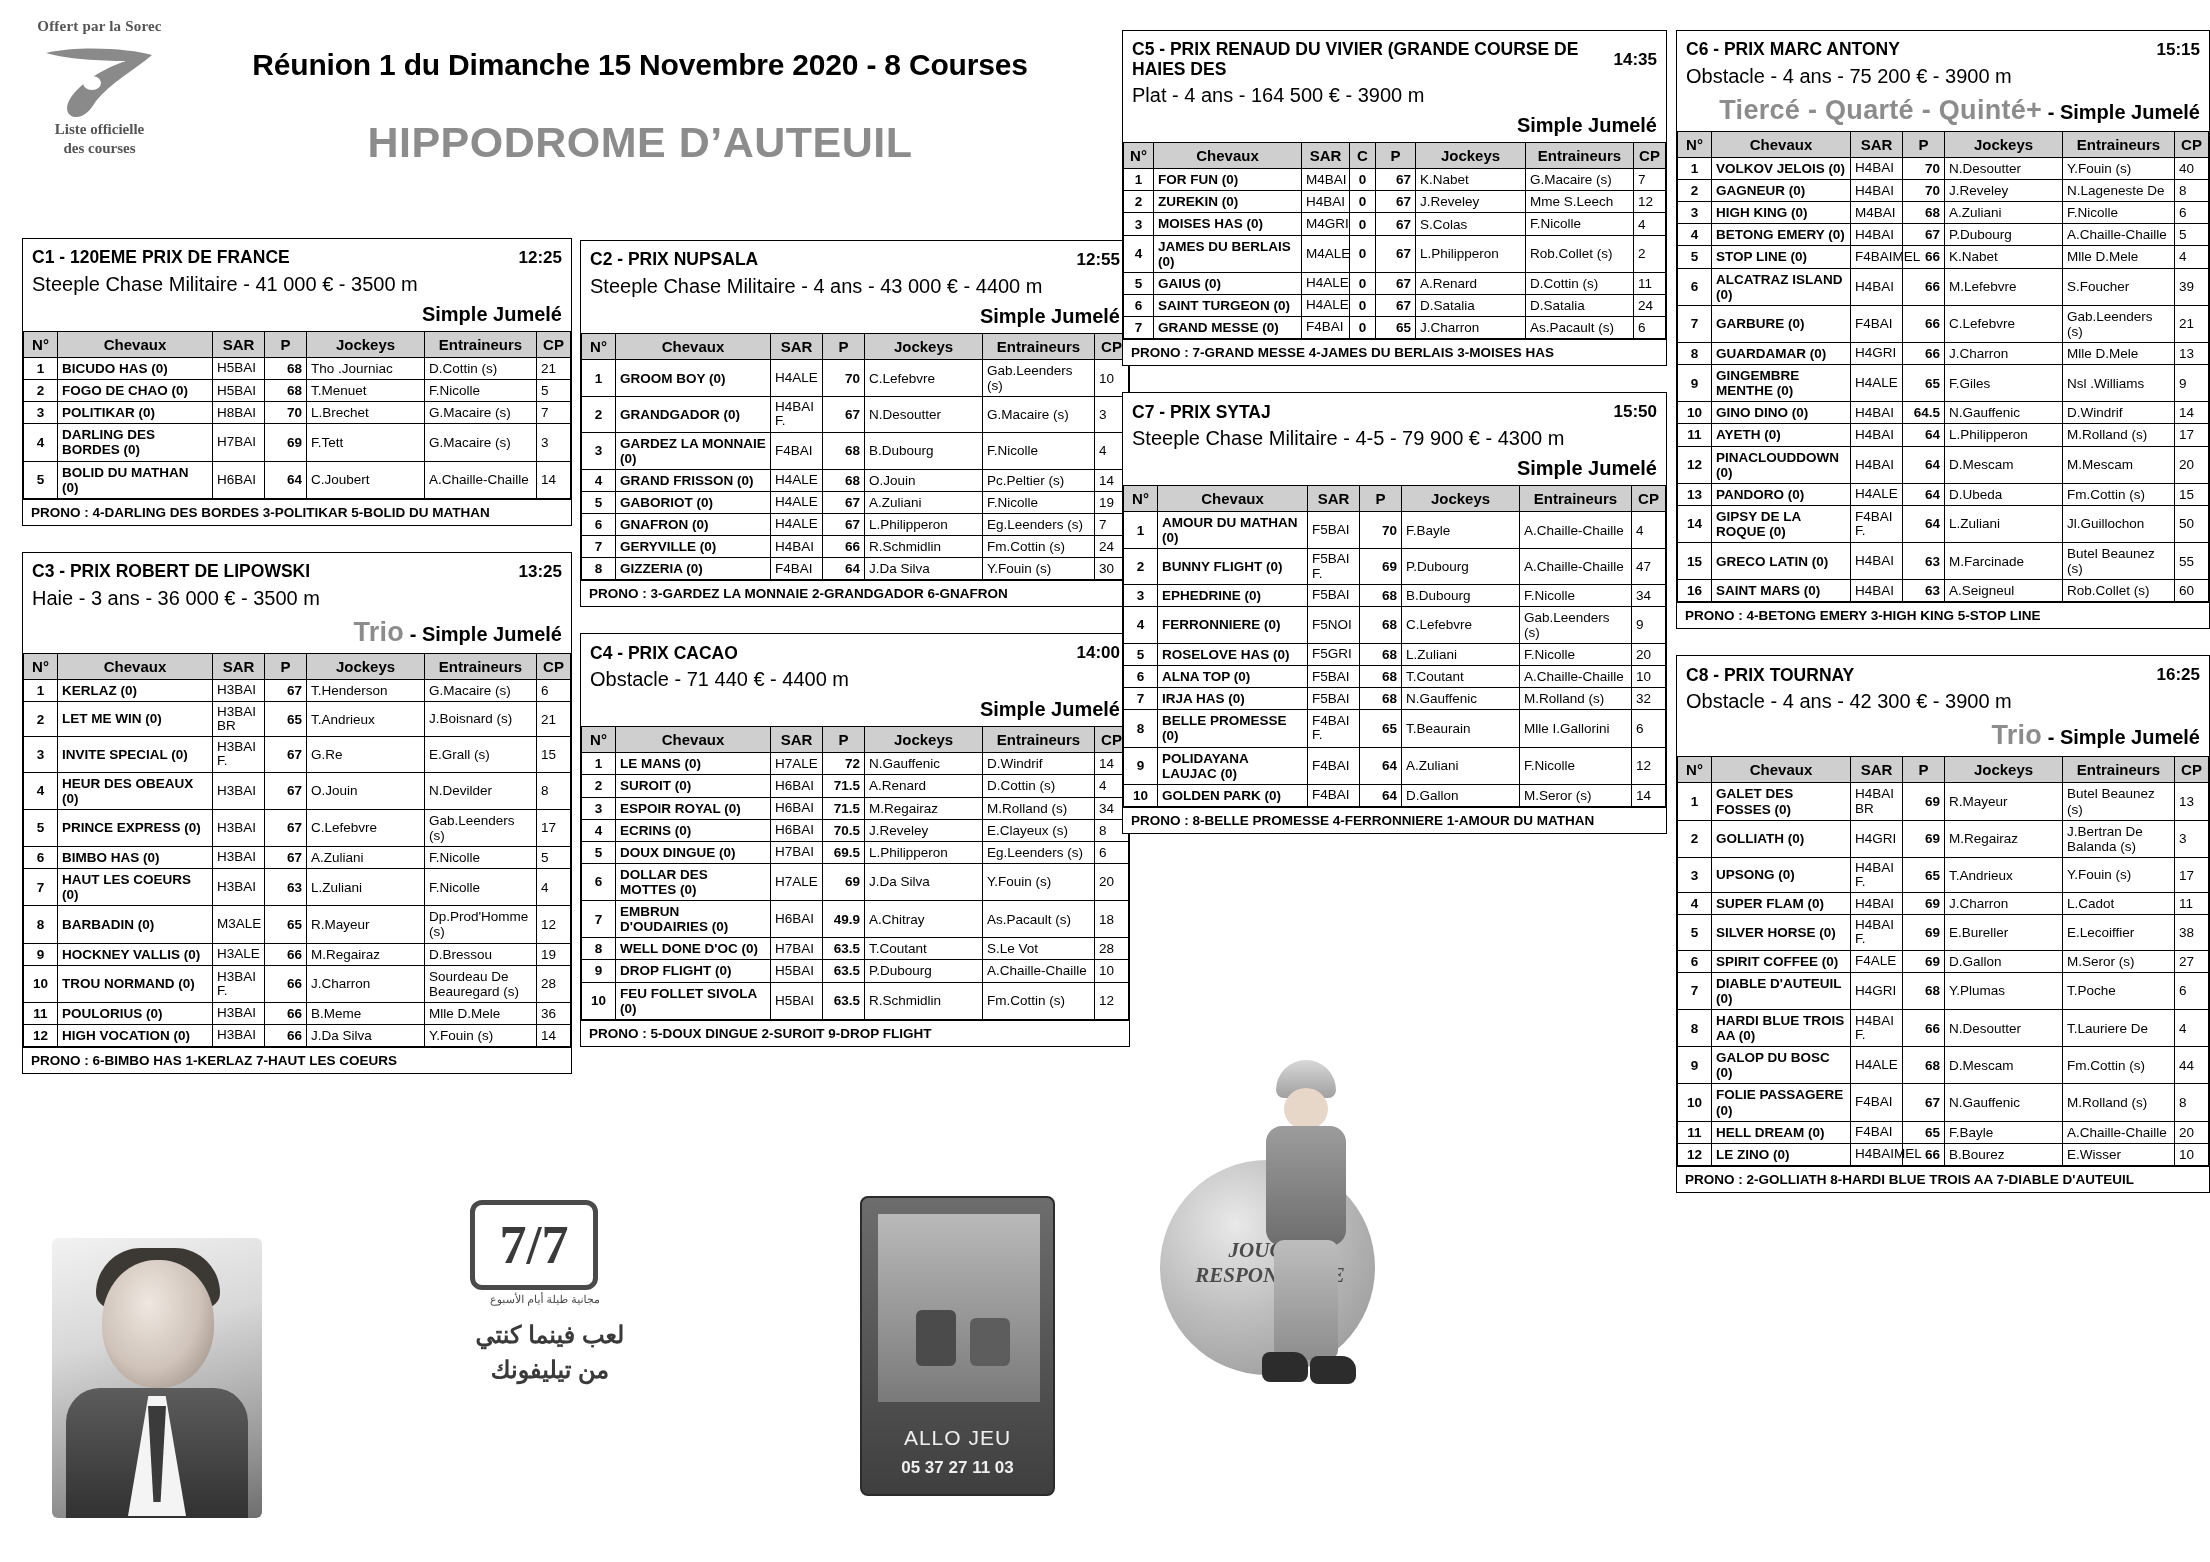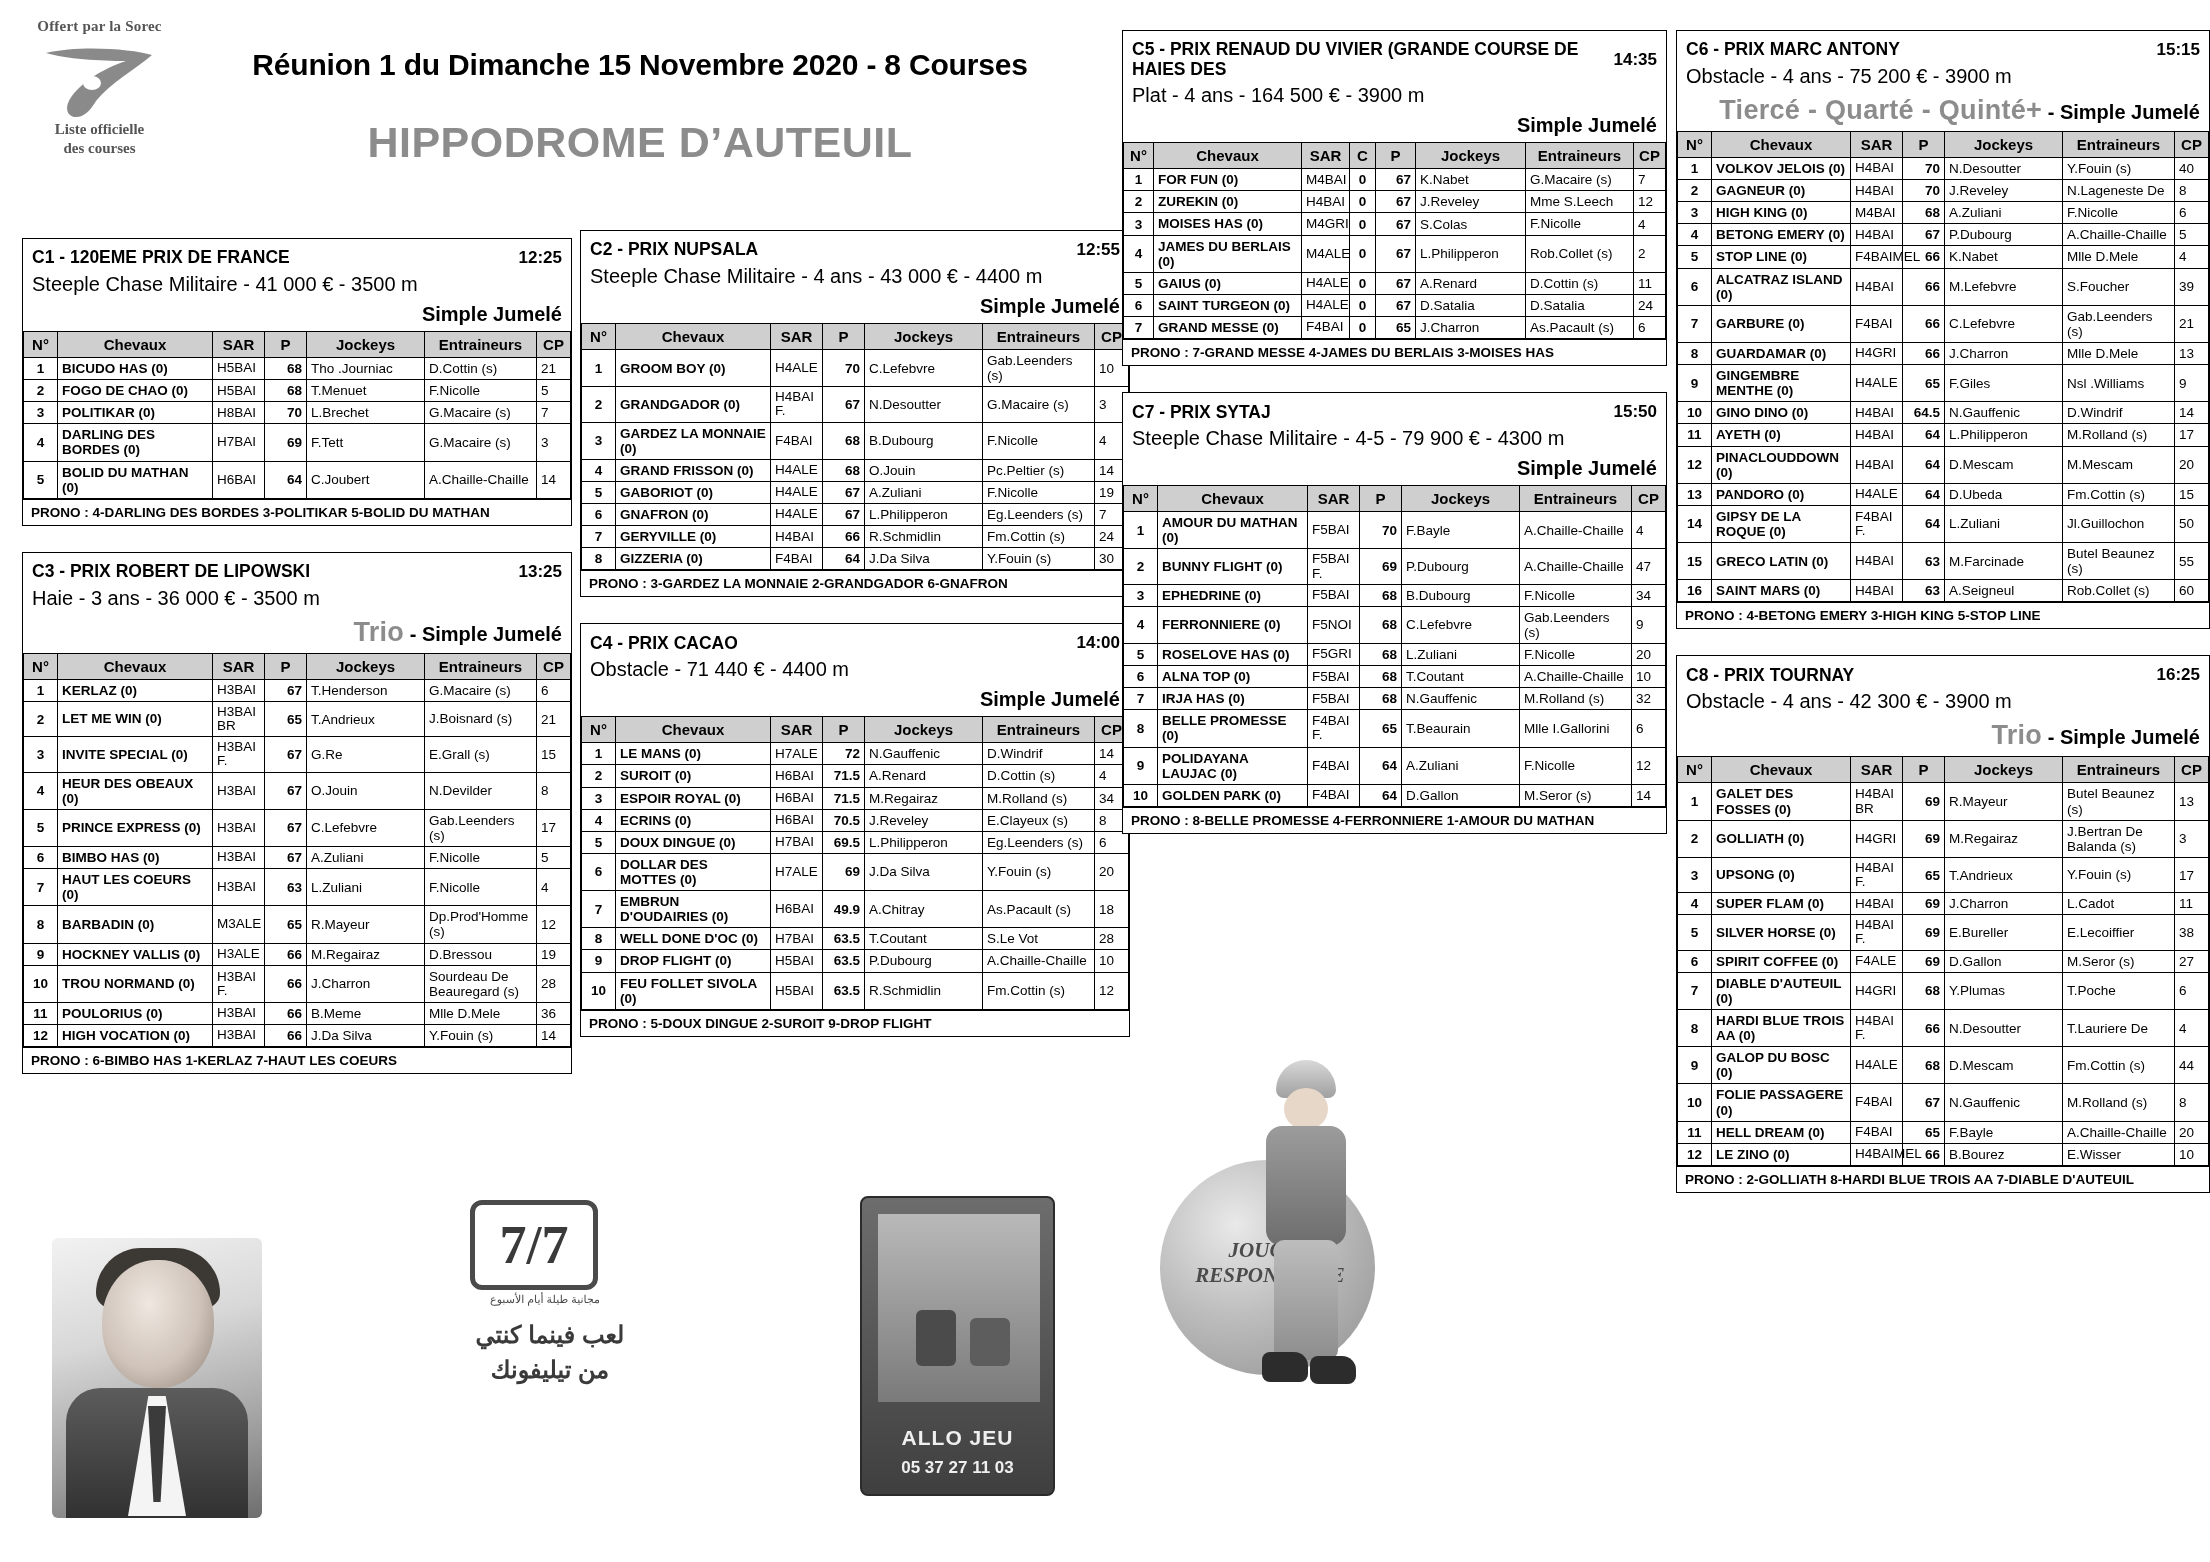--- a/index.html
+++ b/index.html
@@ -19,21 +19,21 @@
   #logo .lg-bot { font-family:"Liberation Serif", serif; font-size:15px; font-weight:bold; color:#555; line-height:1.15; margin-top:2px;}
   #logo .swoosh { width:120px; height:80px; margin:4px auto 2px auto; position:relative;}
   #title-main { position:absolute; left:210px; top:48px; width:860px; text-align:center;
     font-size:30px; font-weight:bold; letter-spacing:-.2px; }
   #title-sub { position:absolute; left:210px; top:118px; width:860px; text-align:center;
     font-size:43px; font-weight:bold; color:#8c8c8c; letter-spacing:.5px; }
 
   
   .col { position:absolute; }
   #col1 { left:22px;   top:238px; width:550px; }
-  #col2 { left:580px;  top:230px; width:550px; }
+  #col2 { left:580px;  top:240px; width:550px; }
   #col3 { left:1122px; top:30px;  width:545px; }
   #col4 { left:1676px; top:30px;  width:534px; }
 
   
   .race { border:1.5px solid #000; background:#fff; margin-bottom:26px; }
   .race-head { padding:8px 9px 4px 9px; }
   .race-title-row { display:flex; align-items:center; justify-content:space-between; }
   .race-code { font-size:17.5px; font-weight:bold; line-height:1.15; flex:1; padding-right:8px;}
   .race-time { font-size:17px; font-weight:bold; white-space:nowrap; padding-top:1px;}
   .race-cond { font-size:20px; margin-top:5px; }
@@ -102,21 +102,21 @@
                font-size:24px; font-weight:bold; color:#3a3a3a; line-height:1.45; }
 
   #art-phone { left:860px; top:18px; width:195px; height:300px;
                background:linear-gradient(180deg,#6d6d6d,#3f3f3f); border-radius:8px; overflow:hidden;
                border:2px solid #2b2b2b;}
   #art-phone .pscreen { position:absolute; left:16px; top:16px; width:162px; height:188px;
                background:linear-gradient(180deg,#b9b9b9,#7a7a7a); }
   #art-phone .horse1 { position:absolute; left:38px; top:96px; width:40px; height:56px; background:#4b4b4b; border-radius:6px;}
   #art-phone .horse2 { position:absolute; left:92px; top:104px; width:40px; height:48px; background:#5d5d5d; border-radius:6px;}
   #art-phone .allo   { position:absolute; left:0; bottom:44px; width:100%; text-align:center;
-               font-size:21px; font-weight:bold; color:#efefef; letter-spacing:1px;}
+               font-size:21px; font-weight:normal; color:#efefef; letter-spacing:1px;}
   #art-phone .pnum   { position:absolute; left:0; bottom:16px; width:100%; text-align:center;
                font-size:17px; font-weight:bold; color:#efefef; }
 
   
   #resp { position:absolute; left:1160px; top:1140px; width:260px; height:260px; }
   #resp .circle { position:absolute; left:0; top:20px; width:215px; height:215px; border-radius:50%;
                background:radial-gradient(circle at 35% 30%, #e9e9e9 0%, #bdbdbd 45%, #8f8f8f 100%); }
   #resp .rtext { position:absolute; left:20px; top:98px; width:180px; text-align:center;
                font-family:"Liberation Serif", serif; font-style:italic; font-weight:bold;
                font-size:21px; color:#4b4b4b; line-height:1.18; }

